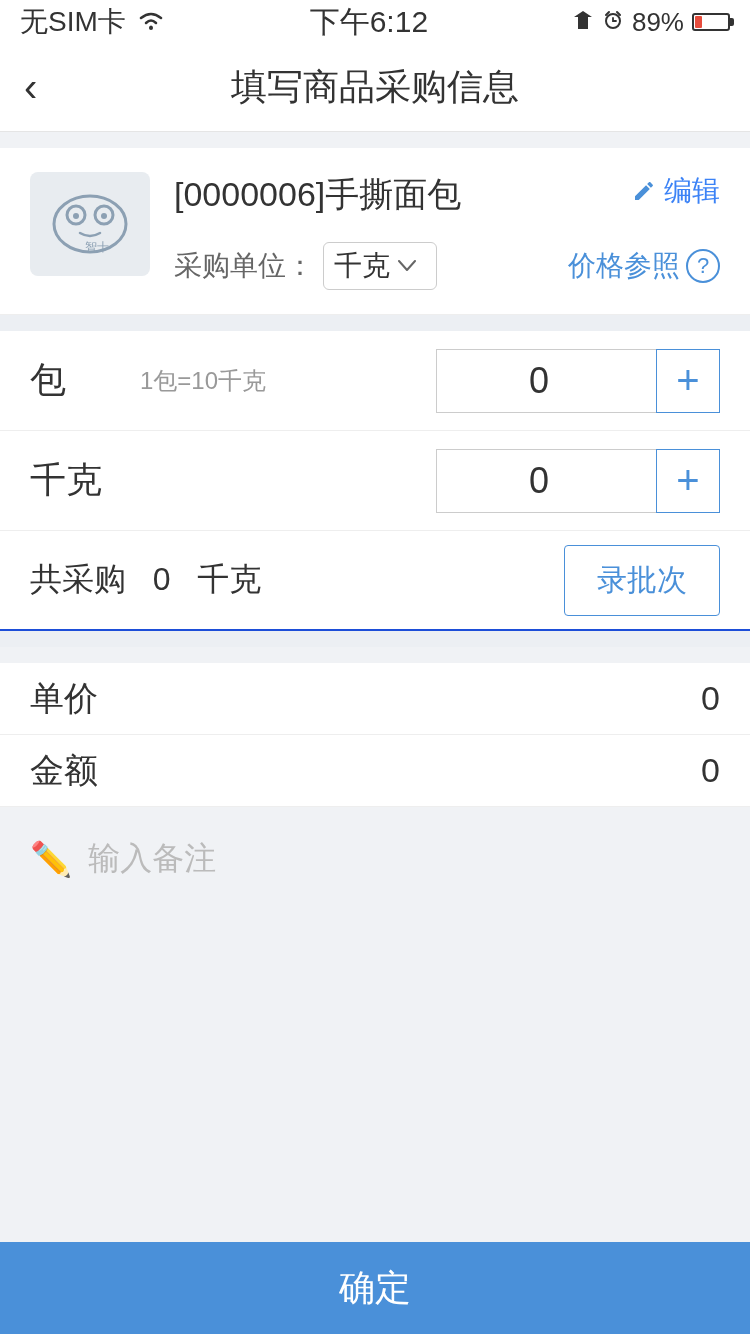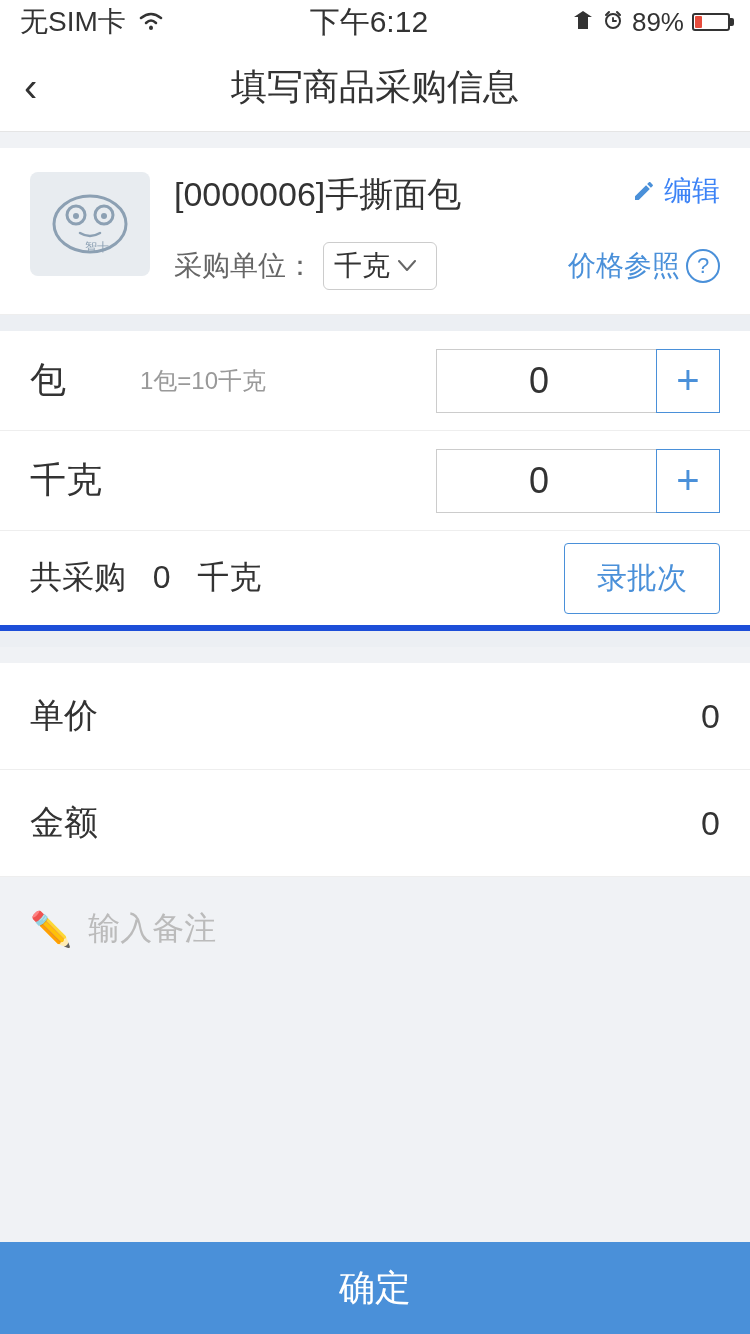--- a/index.html
+++ b/index.html
@@ -158,42 +158,42 @@
       display: flex; align-items: center; justify-content: center;
       cursor: pointer;
     }
 
     
     .total-row {
       display: flex; align-items: center; justify-content: space-between;
       padding: 0 30px;
       height: 100px;
       background: #fff;
-      border-bottom: 6px solid #1d4ed8;
+      border-bottom: 2px solid #1d4ed8;
     }
     .total-text { font-size: 32px; color: #333; }
     .record-btn {
       border: 1px solid #4a90d9;
       color: #4a90d9;
       background: #fff;
       padding: 14px 32px;
       font-size: 30px;
       border-radius: 4px;
       cursor: pointer;
     }
 
     
     .price-section {
       background: #fff;
       margin-top: 16px;
     }
     .price-row {
       display: flex; align-items: center; justify-content: space-between;
       padding: 0 30px;
-      height: 107px;
+      height: 72px;
       border-bottom: 1px solid #eee;
     }
     .price-row-label { font-size: 34px; color: #333; }
     .price-row-value { font-size: 34px; color: #333; }
 
     
     .notes-section {
       background: #f0f2f5;
       padding: 30px;
       display: flex; align-items: center; gap: 16px;

